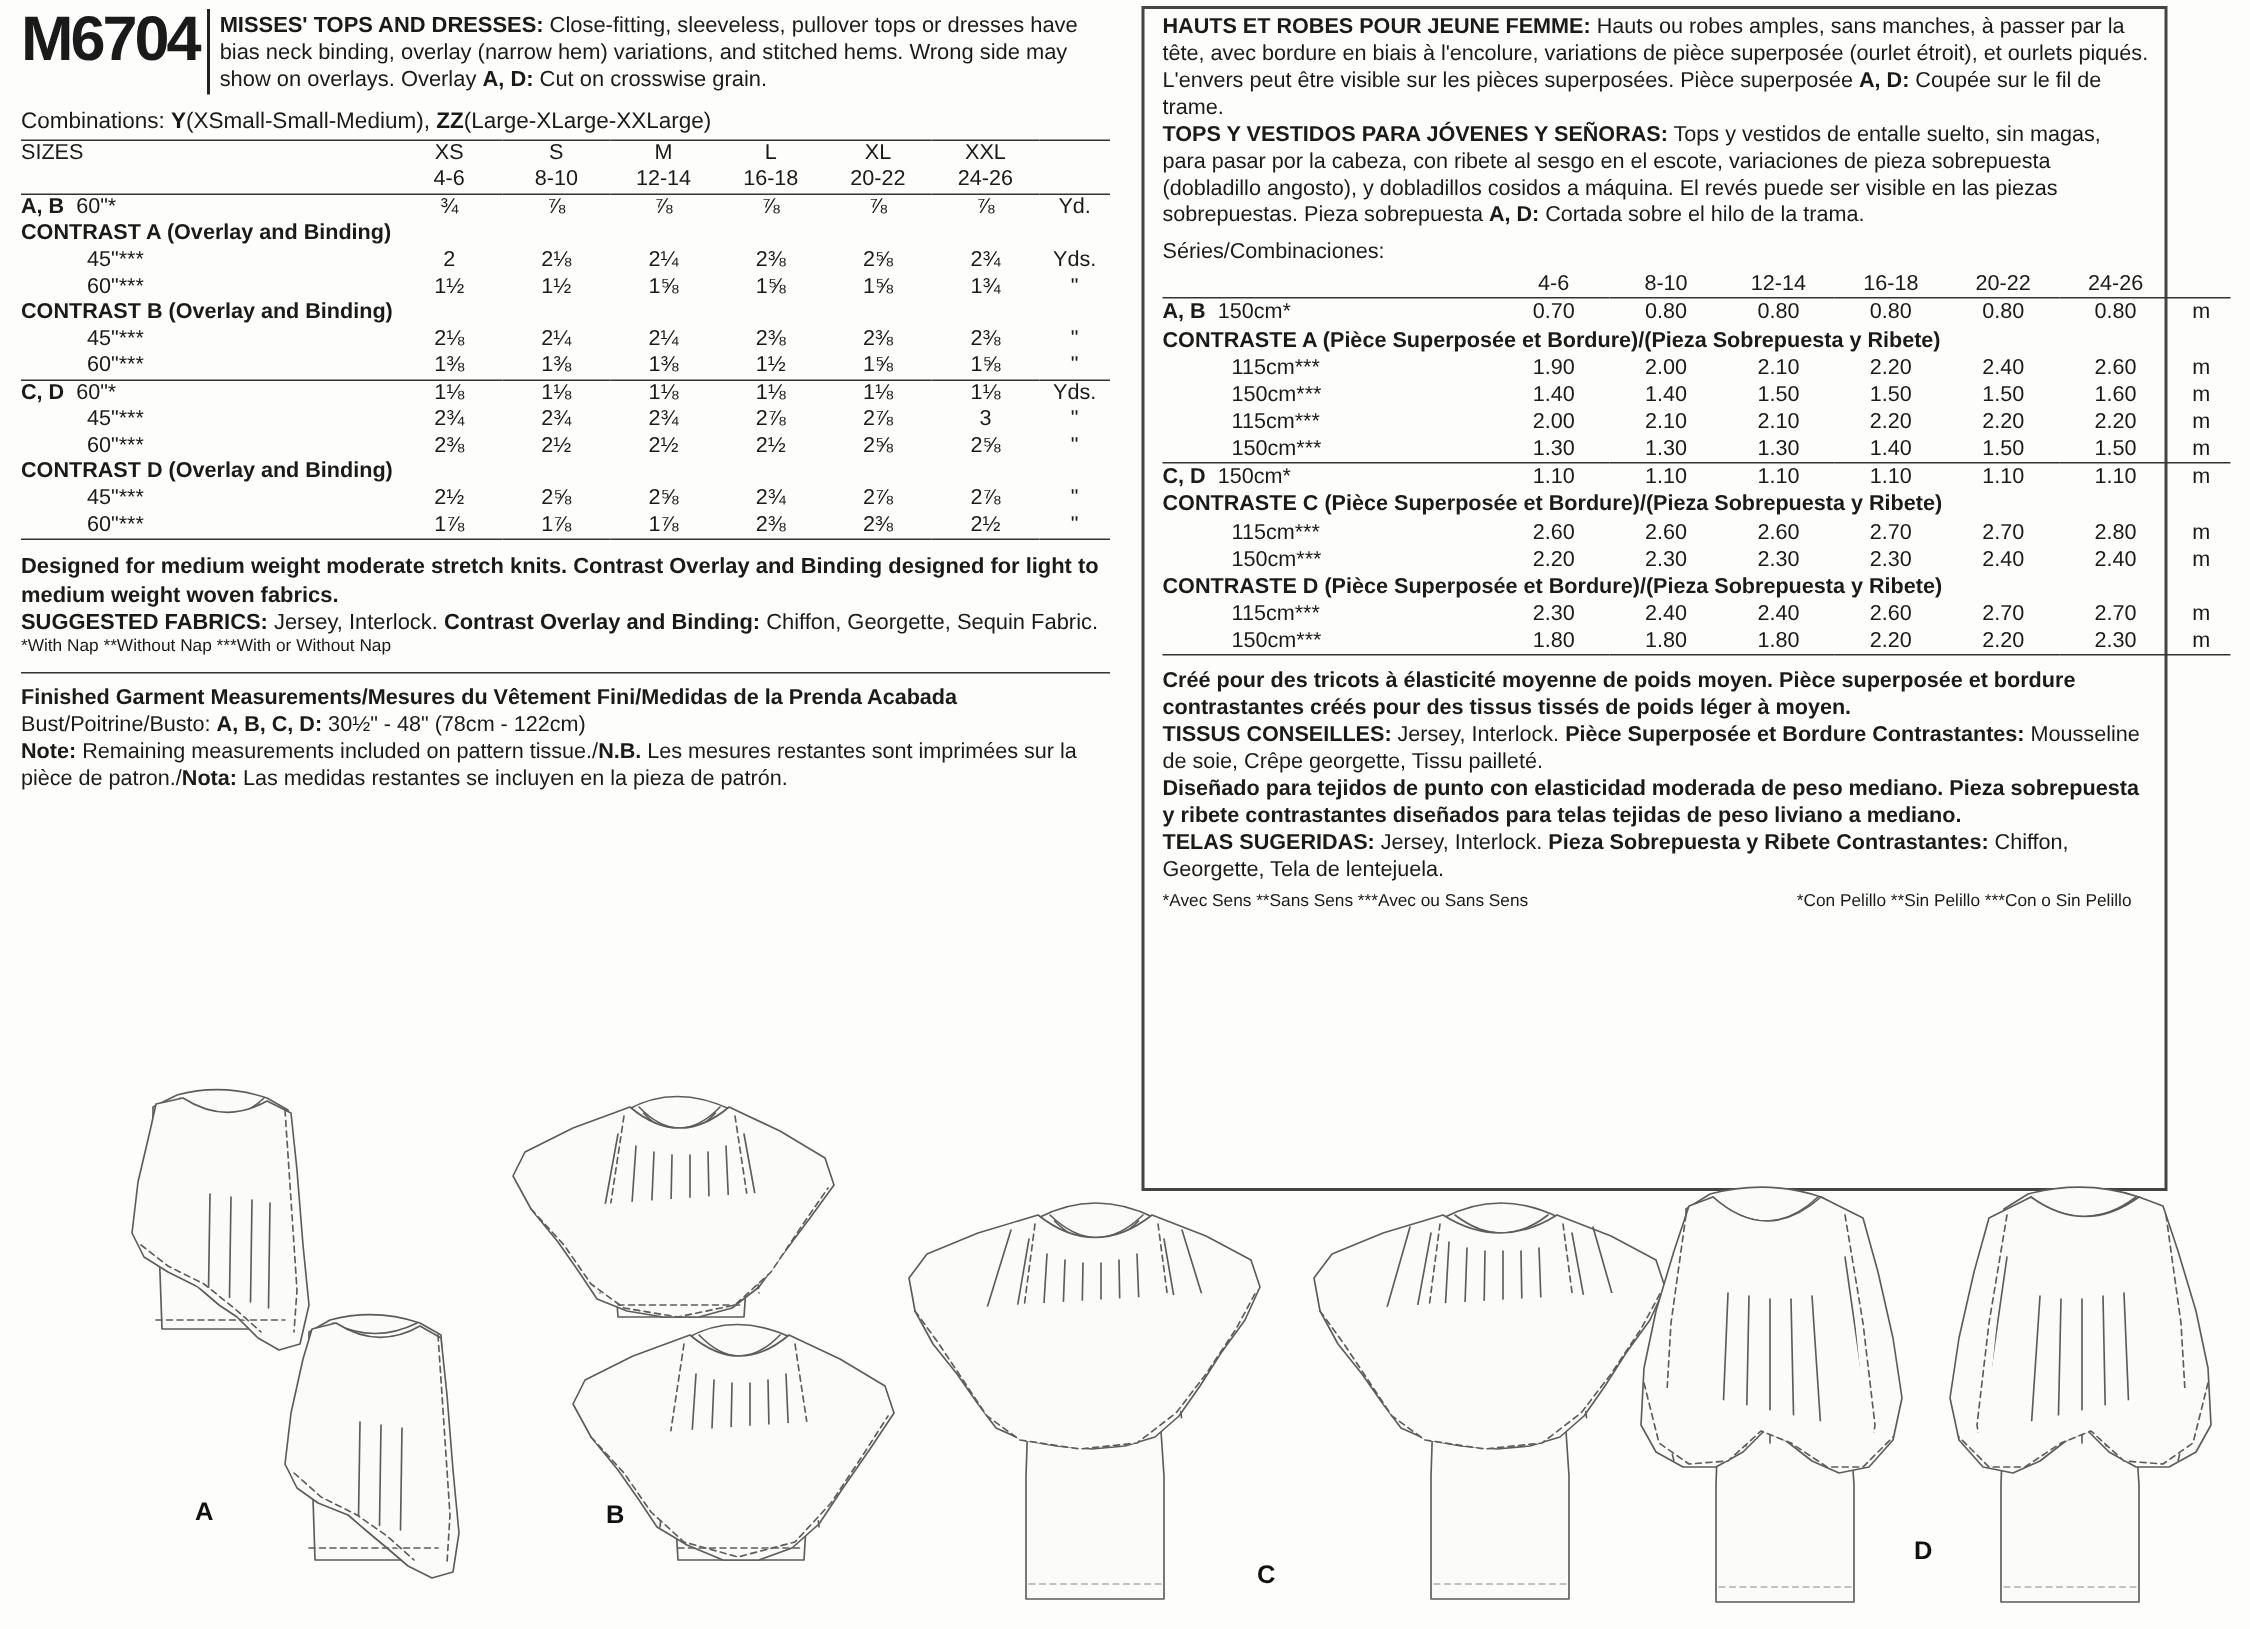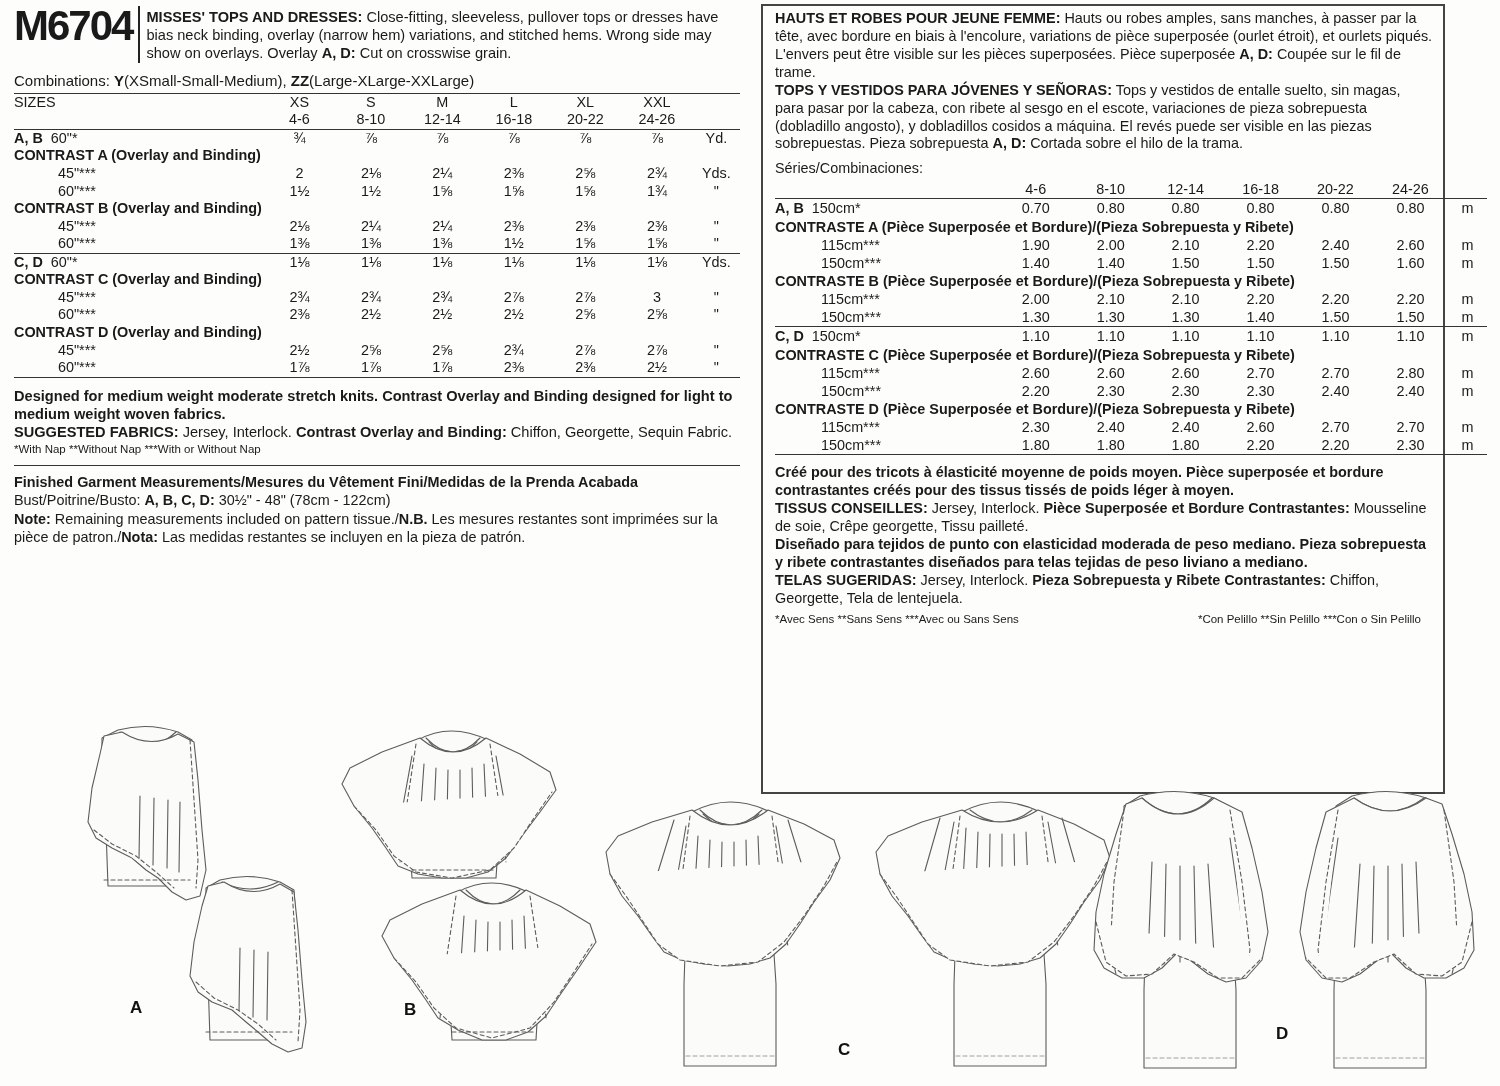--- a/index.html
+++ b/index.html
@@ -197,23 +197,20 @@
           <tr class="rule-top">
             <td class="col-lbl"><span class="b">C, D&nbsp;&nbsp;</span><span>60"*</span></td>
             <td class="col-sz">1⅛</td>
             <td class="col-sz">1⅛</td>
             <td class="col-sz">1⅛</td>
             <td class="col-sz">1⅛</td>
             <td class="col-sz">1⅛</td>
             <td class="col-sz">1⅛</td>
             <td class="col-un">Yds.</td>
           </tr>
-          <tr class="sect">
-            <td colspan="8">CONTRAST C (Overlay and Binding)</td>
-          </tr>
           <tr>
             <td class="col-lbl indent"><span>45"***</span></td>
             <td class="col-sz">2¾</td>
             <td class="col-sz">2¾</td>
             <td class="col-sz">2¾</td>
             <td class="col-sz">2⅞</td>
             <td class="col-sz">2⅞</td>
             <td class="col-sz">3</td>
             <td class="col-un">"</td>
           </tr>
@@ -328,23 +325,20 @@
           </tr>
           <tr>
             <td class="m-lbl m-indent"><span>150cm***</span></td>
             <td class="m-sz">1.40</td>
             <td class="m-sz">1.40</td>
             <td class="m-sz">1.50</td>
             <td class="m-sz">1.50</td>
             <td class="m-sz">1.50</td>
             <td class="m-sz">1.60</td>
             <td class="m-un">m</td>
-          </tr>
-          <tr class="sect">
-            <td colspan="8">CONTRASTE B (Pièce Superposée et Bordure)/(Pieza Sobrepuesta y Ribete)</td>
           </tr>
           <tr>
             <td class="m-lbl m-indent"><span>115cm***</span></td>
             <td class="m-sz">2.00</td>
             <td class="m-sz">2.10</td>
             <td class="m-sz">2.10</td>
             <td class="m-sz">2.20</td>
             <td class="m-sz">2.20</td>
             <td class="m-sz">2.20</td>
             <td class="m-un">m</td>

